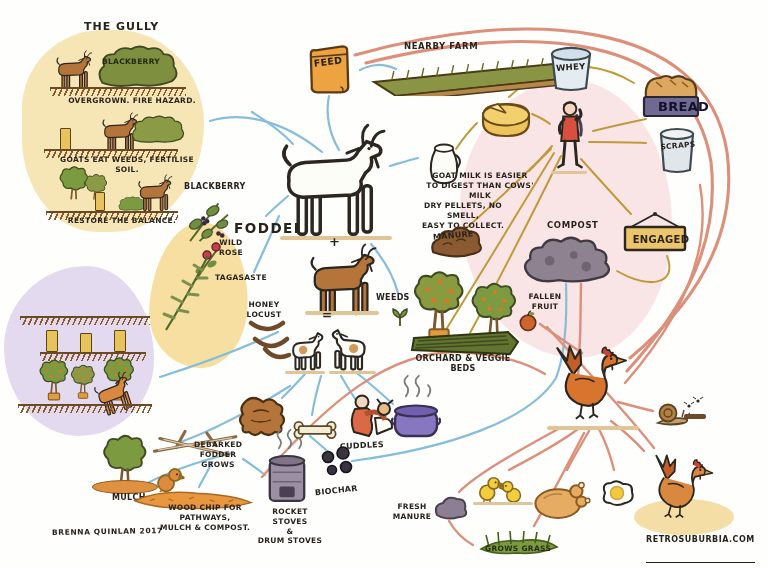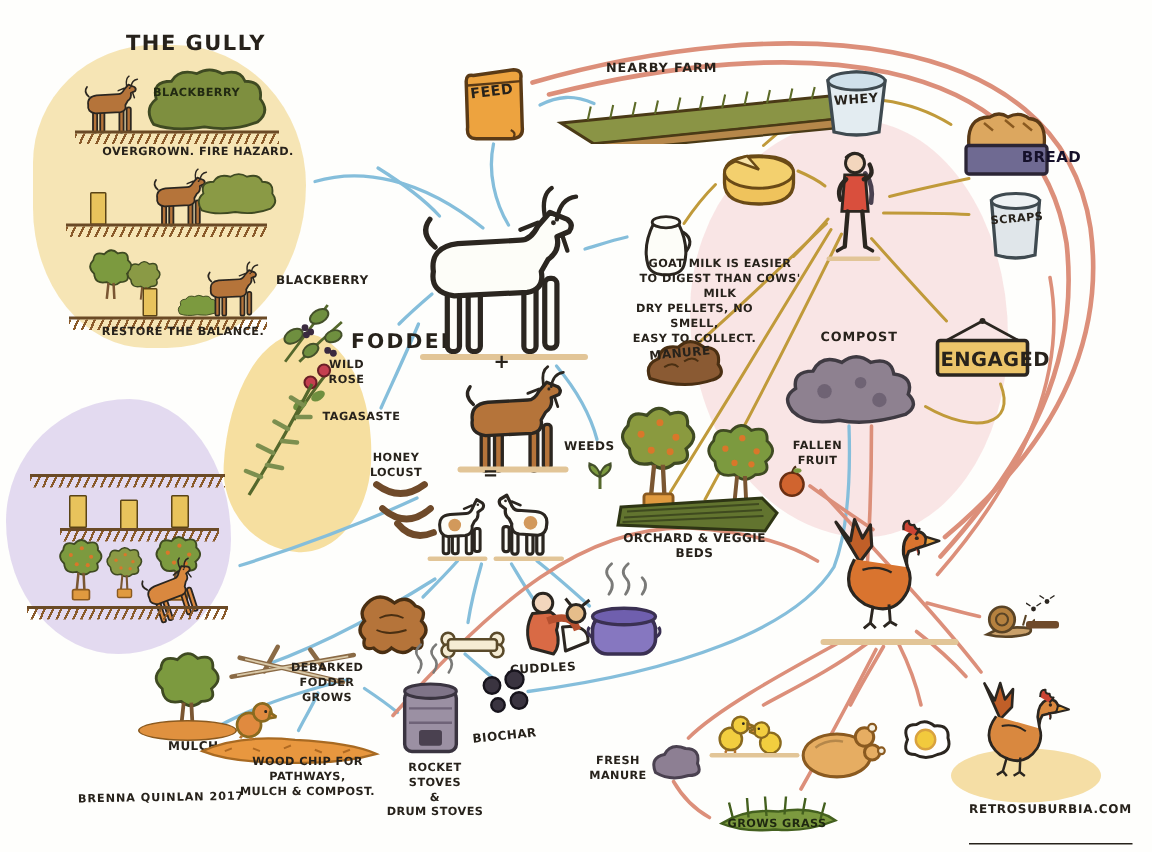--- a/index.html
+++ b/index.html
@@ -1,21 +1,21 @@
 <!DOCTYPE html>
 <html><head>
 <meta charset="utf-8">
 <style>
   html,body{margin:0;padding:0;background:#eee}
   .canvas{position:relative;width:768px;height:568px;background:#fefefc;overflow:hidden;
           font-family:"DejaVu Sans",sans-serif;color:#27221b}
   .lbl{position:absolute;font-weight:700;font-size:8px;line-height:1.3;color:#27221b;
        letter-spacing:.3px;white-space:pre-line}
   .c{text-align:center}
-  .big{font-size:14px;letter-spacing:1px}
+  .big{font-size:11px;letter-spacing:1px}
   .huge{font-size:13.5px;letter-spacing:1.5px}
   .sm{font-size:7.5px}
   .fig{position:absolute}
   .fig svg{width:100%;height:100%;display:block;overflow:visible}
   .wash{position:absolute}
   .gl{position:absolute;height:4px;background:#e2c597;border-radius:3px}
   .hatch{position:absolute;height:7px;border-top:2px solid #6a4a26;
          background:repeating-linear-gradient(115deg,#8a5a2a 0 1.5px,rgba(0,0,0,0) 1.5px 5px)}
   .post{position:absolute;background:#e8c35c;border:1.5px solid #5a4416;border-radius:1px}
   .arrows{position:absolute;left:0;top:0;width:768px;height:568px;pointer-events:none}
@@ -187,20 +187,21 @@
   <div class="lbl sm" style="left:102px;top:57px;color:#222a12">BLACKBERRY</div>
   <div class="lbl sm c" style="left:62px;top:96px;width:140px">OVERGROWN. FIRE HAZARD.</div>
   <div class="post" style="left:60px;top:128px;width:9px;height:20px"></div>
   <svg class="fig" style="left:98px;top:112px;width:44px;height:40px;color:#b5743a">
       <use href="#s-goat"></use>
     </svg>
   <svg class="fig" style="left:130px;top:110px;width:56px;height:38px;color:#8a9a45">
       <use href="#s-bush"></use>
     </svg>
   <div class="hatch" style="left:44px;top:149px;width:134px"></div>
+  <div class="lbl sm c" style="left:52px;top:155px;width:150px">GOATS EAT WEEDS, FERTILISE SOIL.</div>
   <svg class="fig" style="left:56px;top:164px;width:36px;height:38px;color:#7c9a3f">
       <use href="#s-tree"></use>
     </svg>
   <svg class="fig" style="left:82px;top:172px;width:28px;height:30px;color:#8a9a45">
       <use href="#s-tree"></use>
     </svg>
   <div class="post" style="left:95px;top:192px;width:8px;height:17px"></div>
   <svg class="fig" style="left:116px;top:196px;width:32px;height:15px;color:#7c9a3f">
       <use href="#s-bush"></use>
     </svg>
@@ -334,21 +335,21 @@
       </svg>
   </svg>
   <div class="lbl" style="left:556px;top:62px;font-size:8.5px;transform:rotate(-4deg)">WHEY</div>
   <svg class="fig" style="left:640px;top:70px;width:62px;height:50px">
     <svg viewBox="0 0 62 50">
         <path d="M6,28 Q4,8 20,8 Q26,4 32,8 Q40,4 46,9 Q58,10 56,28 Z" fill="#dca75f" stroke="#5a3a16" stroke-width="2.2"></path>
         <path d="M16,12 l6,5 M30,10 l6,5 M42,12 l6,5" stroke="#8a5a20" stroke-width="1.6" fill="none"></path>
         <rect x="4" y="27" width="54" height="19" rx="2" fill="#6f6a92" stroke="#2b2535" stroke-width="2.2"></rect>
       </svg>
   </svg>
-  <div class="lbl c" style="left:677px;top:99px;width:48px;font-size:10px;color:#15102a">BREAD</div>
+  <div class="lbl c" style="left:658px;top:99px;width:48px;font-size:13px;color:#15102a">BREAD</div>
   <svg class="fig" style="left:652px;top:124px;width:50px;height:52px">
     <svg viewBox="0 0 50 52">
         <path d="M9,10 L41,10 L38,46 Q25,50 12,46 Z" fill="#e0e6ea" stroke="#3f4a50" stroke-width="2.2"></path>
         <ellipse cx="25" cy="10" rx="16" ry="5" fill="#eef2f4" stroke="#3f4a50" stroke-width="2"></ellipse>
       </svg>
   </svg>
   <div class="lbl c" style="left:660px;top:141px;width:36px;font-size:7.5px;transform:rotate(-5deg)">SCRAPS</div>
   <svg class="fig" style="left:477px;top:96px;width:58px;height:46px">
     <svg viewBox="0 0 58 46">
         <path d="M6,26 Q6,40 29,40 Q52,40 52,26 L52,20 Q52,8 29,8 Q6,8 6,20 Z" fill="#efc35c" stroke="#6a4a16 " stroke-width="2.2"></path>
@@ -399,21 +400,21 @@
         <circle cx="68" cy="36" r="5" fill="#6f6374"></circle>
       </svg>
   </svg>
   <svg class="fig" style="left:618px;top:210px;width:74px;height:44px">
     <svg viewBox="0 0 74 44">
         <path d="M37,4 L13,17 M37,4 L61,17" stroke="#2b2620" stroke-width="1.8" fill="none"></path>
         <circle cx="37" cy="4" r="2" fill="#2b2620"></circle>
         <rect x="7" y="17" width="60" height="23" rx="2" fill="#ecc56a" stroke="#2b2620" stroke-width="2.4"></rect>
       </svg>
   </svg>
-  <div class="lbl c" style="left:627px;top:233px;width:68px;font-size:13px">ENGAGED</div>
+  <div class="lbl c" style="left:627px;top:233px;width:68px;font-size:10px">ENGAGED</div>
 
   <div class="lbl" style="left:376px;top:293px">WEEDS</div>
   <svg class="fig" style="left:388px;top:307px;width:24px;height:20px">
     <svg viewBox="0 0 24 20">
         <path d="M12,19 L12,10" stroke="#55682c" stroke-width="2" fill="none"></path>
         <path d="M12,11 Q4,8 5,2 Q11,4 12,10 Z M12,11 Q20,8 19,2 Q13,4 12,10 Z" fill="#7c9a3f" stroke="#44502a" stroke-width="1.4"></path>
       </svg>
   </svg>
   <svg class="fig" style="left:408px;top:268px;width:62px;height:74px;color:#8a9a3f">
       <use href="#s-ftree"></use>

